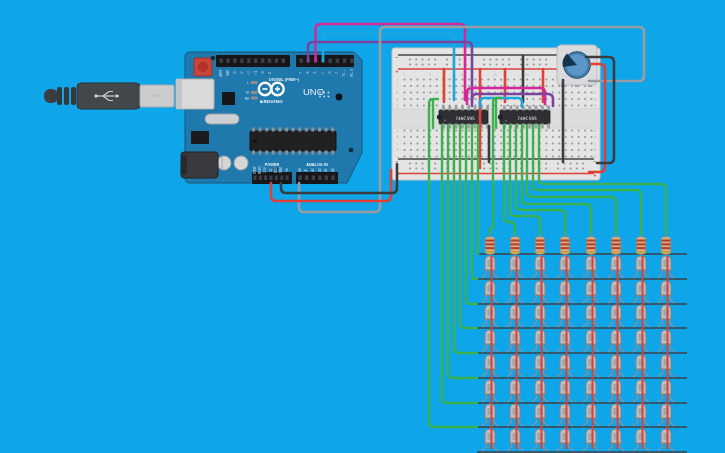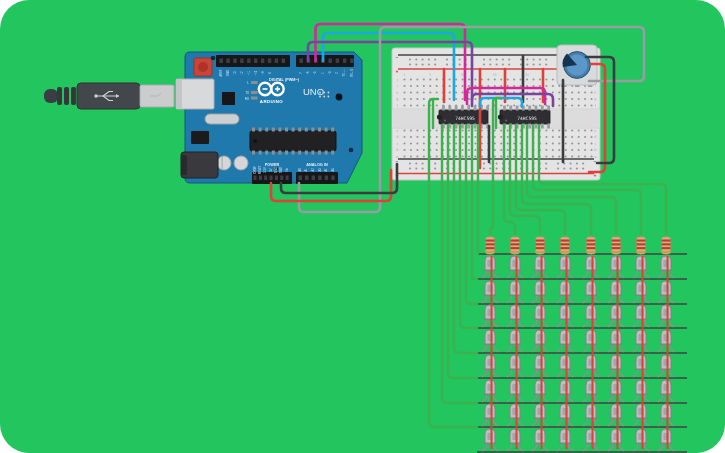--- a/index.html
+++ b/index.html
@@ -1,17 +1,17 @@
 <!DOCTYPE html>
 <html><head>
 <meta charset="utf-8">
 <style>
   html,body{margin:0;padding:0;background:#ffffff;}
-  #stage{position:relative;width:725px;height:453px;background:#22c55e;overflow:hidden;
-         font-family:"Liberation Sans",sans-serif;border-radius:29px;}
+  #stage{position:relative;width:725px;height:453px;background:#0ea5e9;overflow:hidden;
+         font-family:"Liberation Sans",sans-serif;}
   svg text{font-family:"Liberation Sans",sans-serif;}
   .chiplabel{font-family:"DejaVu Sans Mono",monospace;}
 </style>
 </head>
 <body>
 
 <div id="stage">
 <svg id="scene" width="725" height="453" viewBox="0 0 725 453" xmlns="http://www.w3.org/2000/svg">
 
   <g id="bb">

